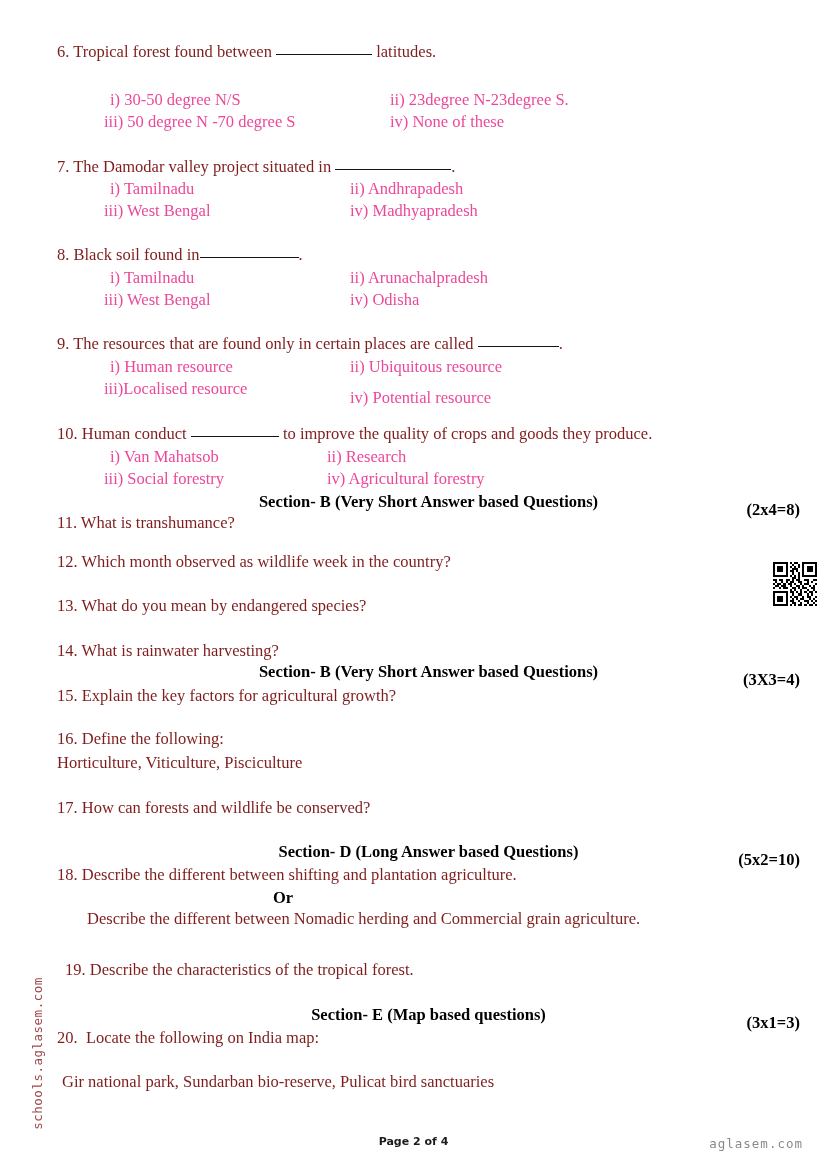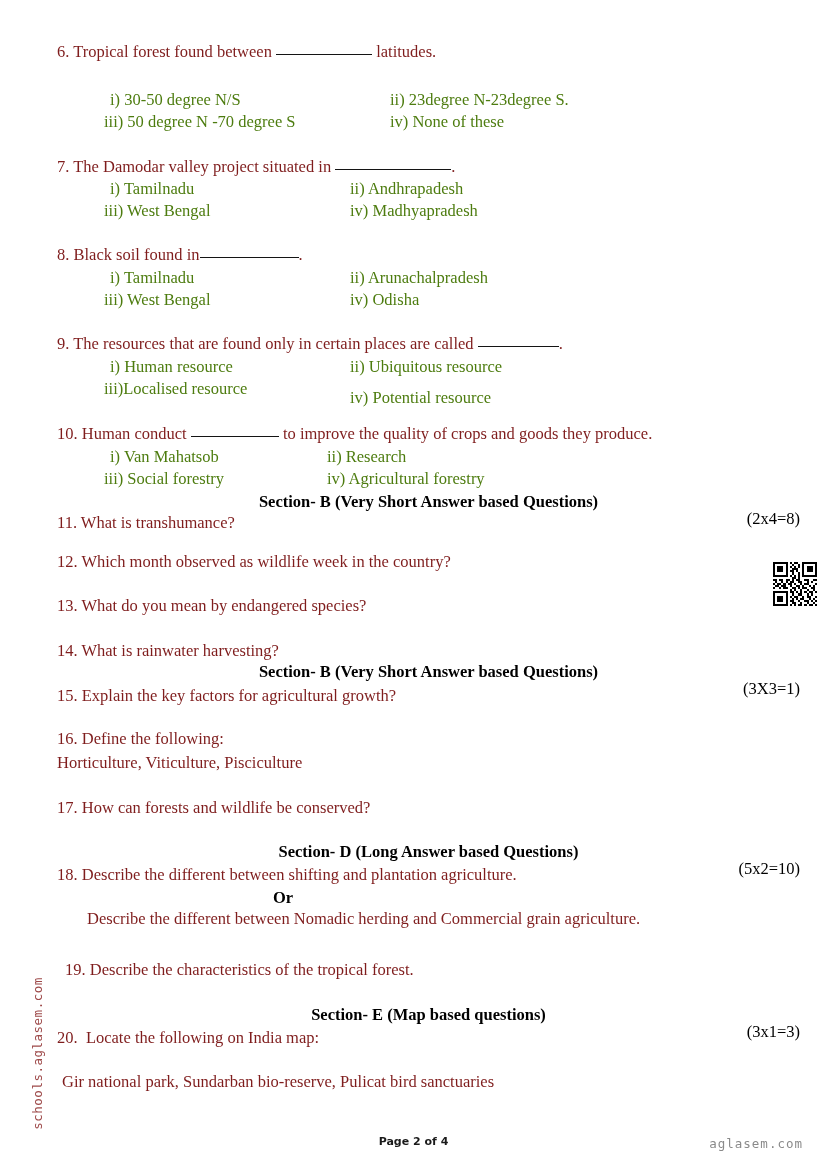--- a/index.html
+++ b/index.html
@@ -28,21 +28,21 @@
     line-height: 20px;
     white-space: pre;
     color: #7f1d1d;
   }
 
   .opt {
     position: absolute;
     font-size: 16.5px;
     line-height: 20px;
     white-space: pre;
-    color: #4d7c0f;
+    color: #ec4899;
   }
 
   .blank {
     display: inline-block;
     border-bottom: 1.4px solid #141414;
     vertical-align: 2px;
     height: 12px;
   }
 
   
@@ -59,22 +59,22 @@
     text-align: center;
     font-weight: bold;
     font-size: 16.5px;
     line-height: 21px;
     white-space: pre;
     color: #000;
   }
   .section-marks {
     position: absolute;
     right: 0;
-    top: 17px;
-    font-weight: normal;
+    top: 8px;
+    font-weight: bold;
     font-size: 16.5px;
     line-height: 21px;
     white-space: pre;
     color: #000;
   }
 
   .center-bold {
     position: absolute;
     font-weight: bold;
     font-size: 16.5px;
@@ -323,21 +323,21 @@
           <rect x="12" y="20" width="2" height="1"></rect>
           <rect x="15" y="20" width="1" height="1"></rect>
           <rect x="17" y="20" width="2" height="1"></rect>
           <rect x="20" y="20" width="1" height="1"></rect>
       </g>
     </svg>
   </div>
 
   <div class="section-row" style="top:661px;">
     <div class="section-title">Section- B (Very Short Answer based Questions)</div>
-    <div class="section-marks">(3X3=1)</div>
+    <div class="section-marks">(3X3=4)</div>
   </div>
 
   <div class="qline" style="left:57px; top:686px;">15. Explain the key factors for agricultural growth?</div>
   <div class="qline" style="left:57px; top:729px;">16. Define the following:</div>
   <div class="qline" style="left:57px; top:753px;">Horticulture, Viticulture, Pisciculture</div>
   <div class="qline" style="left:57px; top:798px;">17. How can forests and wildlife be conserved?</div>
 
   <div class="section-row" style="top:841px;">
     <div class="section-title">Section- D (Long Answer based Questions)</div>
     <div class="section-marks">(5x2=10)</div>

